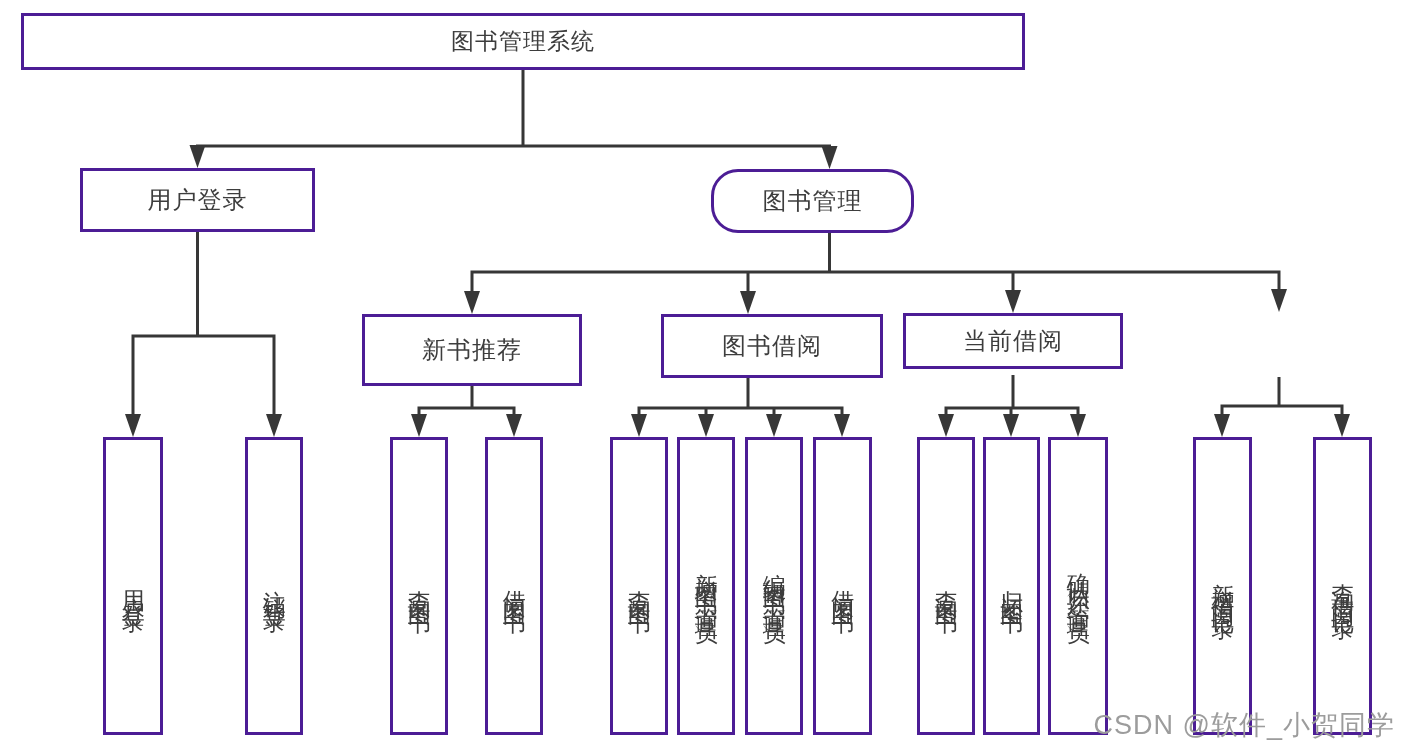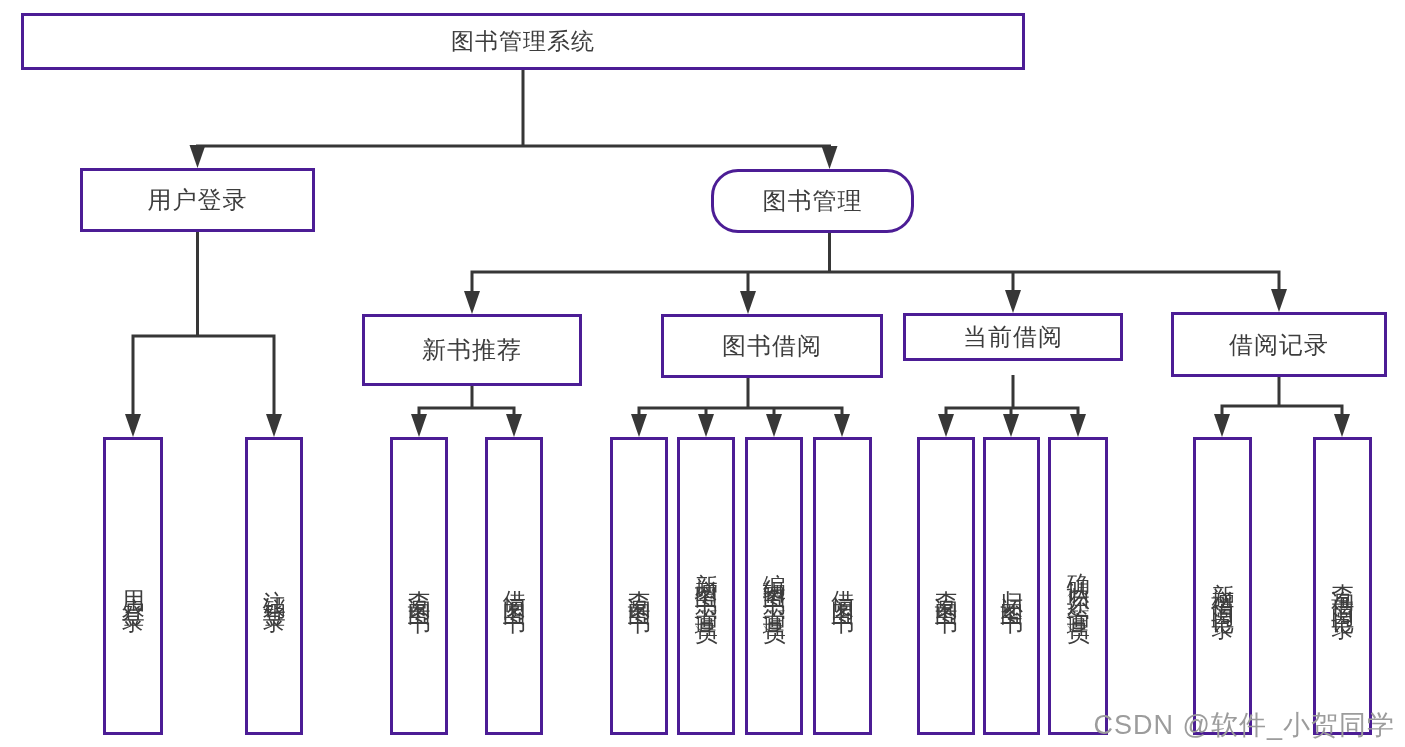--- a/index.html
+++ b/index.html
@@ -93,22 +93,21 @@
     </g>
   </svg>
 
   <div class="node h root" style="left:21px; top:13px; width:1004px; height:57px;">图书管理系统</div>
 
   <div class="node h" style="left:80px; top:168px; width:235px; height:64px;">用户登录</div>
   <div class="node h" style="left:711px; top:169px; width:203px; height:64px;border-radius:27px;">图书管理</div>
 
   <div class="node h" style="left:362px; top:314px; width:220px; height:72px;">新书推荐</div>
   <div class="node h" style="left:637px; top:314px; width:222px; height:64px;margin-left:24px;">图书借阅</div>
-  <div class="node h" style="left:903px; top:313px; width:220px; height:48px;">当前借阅</div>
-  <div class="node h" style="left:1171px; top:312px; width:216px; height:65px;">借阅记录</div>
+  <div class="node h" style="left:903px; top:313px; width:220px; height:56px;">当前借阅</div>
 
   <div class="node v" style="left:103px; top:437px; width:60px; height:298px;">
     <span>用户登录</span>
   </div>
   <div class="node v" style="left:245px; top:437px; width:58px; height:298px;">
     <span>注销登录</span>
   </div>
 
   <div class="node v" style="left:390px; top:437px; width:58px; height:298px;">
     <span>查询图书</span>

